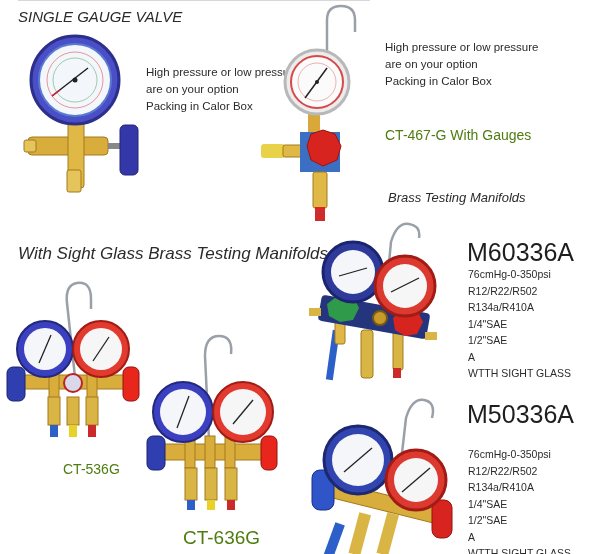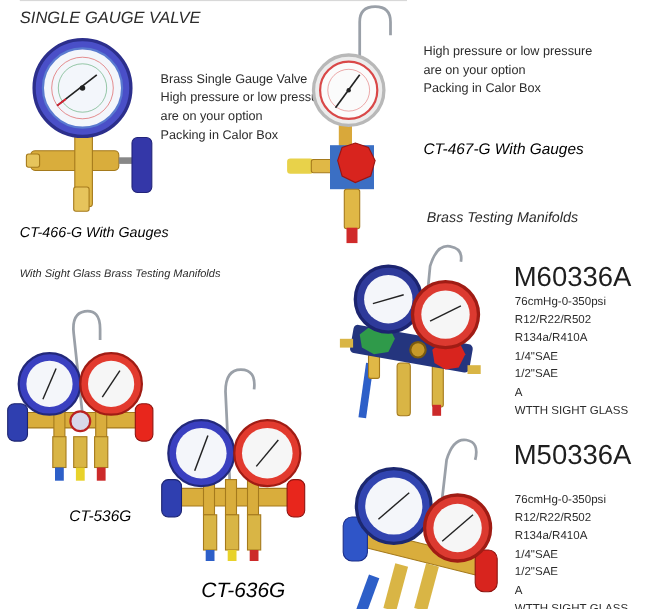--- a/index.html
+++ b/index.html
@@ -2,21 +2,21 @@
 <html><head>
 <meta charset="utf-8">
 <style>
   * { box-sizing: border-box; margin: 0; padding: 0; }
   html, body { width: 600px; height: 554px; background: #ffffff; overflow: hidden; }
   body { position: relative; font-family: "Liberation Sans", sans-serif; color: #2a2a2a; }
   .abs { position: absolute; }
   .top-rule { left: 18px; top: 0; width: 352px; height: 1px; background: #d8d8d8; }
   .heading { font-style: italic; font-size: 15px; color: #2b2b2b; white-space: nowrap; }
   .desc { font-size: 11.5px; line-height: 17px; color: #2b2b2b; white-space: nowrap; }
-  .red { color: #000000; white-space: nowrap; font-style: italic; }
+  .red { color: #4d7c0f; white-space: nowrap; }
   .model { font-size: 25px; color: #1e1e1e; letter-spacing: 0px; line-height: 28px; }
   .spec { font-size: 10.5px; line-height: 16.5px; color: #2b2b2b; white-space: nowrap; }
   svg { position: absolute; overflow: visible; }
 </style>
 </head>
 <body>
 
 <div class="abs top-rule"></div>
 
 <div class="abs heading" style="left:18px; top:8px; font-size:15px;text-align:center;">SINGLE GAUGE VALVE</div>
@@ -34,28 +34,26 @@
   <circle cx="75" cy="50" r="44" fill="#4a4fc8" stroke="#2c2f8c" stroke-width="3"></circle>
   <circle cx="75" cy="50" r="36" fill="#f3f6fb" stroke="#5a7ad0" stroke-width="2"></circle>
   <circle cx="75" cy="50" r="28" fill="none" stroke="#d94a4a" stroke-width="0.8" opacity="0.7"></circle>
   <circle cx="75" cy="50" r="22" fill="none" stroke="#3f9a5a" stroke-width="0.8" opacity="0.6"></circle>
   <line x1="52" y1="66" x2="88" y2="38" stroke="#222" stroke-width="1.5"></line>
   <line x1="52" y1="66" x2="60" y2="60" stroke="#d23" stroke-width="1.5"></line>
   <circle cx="75" cy="50" r="2.5" fill="#222"></circle>
 </svg>
 
 <div class="abs desc" style="left:146px; top:64px;">
-  <div>Brass Single Gauge Valve</div>
   <div>High pressure or low pressure</div>
   <div>are on your option</div>
   <div>Packing in Calor Box</div>
 </div>
 
 <div class="abs red" style="left:18px; top:203px; font-size:13px; line-height:16px;">
-  <div>CT-466-G With Gauges</div>
 </div>
 
 <svg style="left:255px; top:2px;" width="120" height="225" viewBox="0 0 120 225">
 
   <path d="M72 70 L72 18 Q72 4 86 4 Q100 4 100 18 L100 30" fill="none" stroke="#9aa0a8" stroke-width="2.5"></path>
 
   <rect x="53" y="110" width="12" height="25" fill="#d9a83a"></rect>
 
   <rect x="6" y="142" width="24" height="14" rx="3" fill="#e8d24a"></rect>
   <rect x="28" y="143" width="32" height="12" rx="2" fill="#e0b846" stroke="#a57a1c"></rect>
@@ -77,21 +75,21 @@
 <div class="abs desc" style="left:385px; top:39px;">
   <div>High pressure or low pressure</div>
   <div>are on your option</div>
   <div>Packing in Calor Box</div>
 </div>
 
 <div class="abs red" style="left:385px; top:127px; font-size:14px;">CT-467-G With Gauges</div>
 
 <div class="abs heading" style="left:388px; top:147px; font-size:13px;margin-top:43px;">Brass Testing Manifolds</div>
 
-<div class="abs heading" style="left:18px; top:244px; font-size:10px;">With Sight Glass Brass Testing Manifolds</div>
+<div class="abs heading" style="left:18px; top:244px; font-size:17px;">With Sight Glass Brass Testing Manifolds</div>
 
 <svg style="left:305px; top:210px;" width="150" height="180" viewBox="0 0 150 180">
   <path d="M80 95 L86 32 Q92 12 104 14 Q116 16 114 28" fill="none" stroke="#9aa0a8" stroke-width="2.5"></path>
 
   <rect x="25" y="120" width="7" height="50" fill="#2d5fc8" transform="rotate(8 28 140)"></rect>
   <rect x="56" y="120" width="12" height="48" rx="3" fill="#d9b545" stroke="#a57a1c"></rect>
   <rect x="88" y="120" width="10" height="40" rx="2" fill="#d9b545" stroke="#a57a1c"></rect>
   <rect x="88" y="158" width="8" height="10" fill="#cc2a2a"></rect>
   <rect x="30" y="112" width="10" height="22" rx="2" fill="#e0b846" stroke="#a57a1c"></rect>
 

